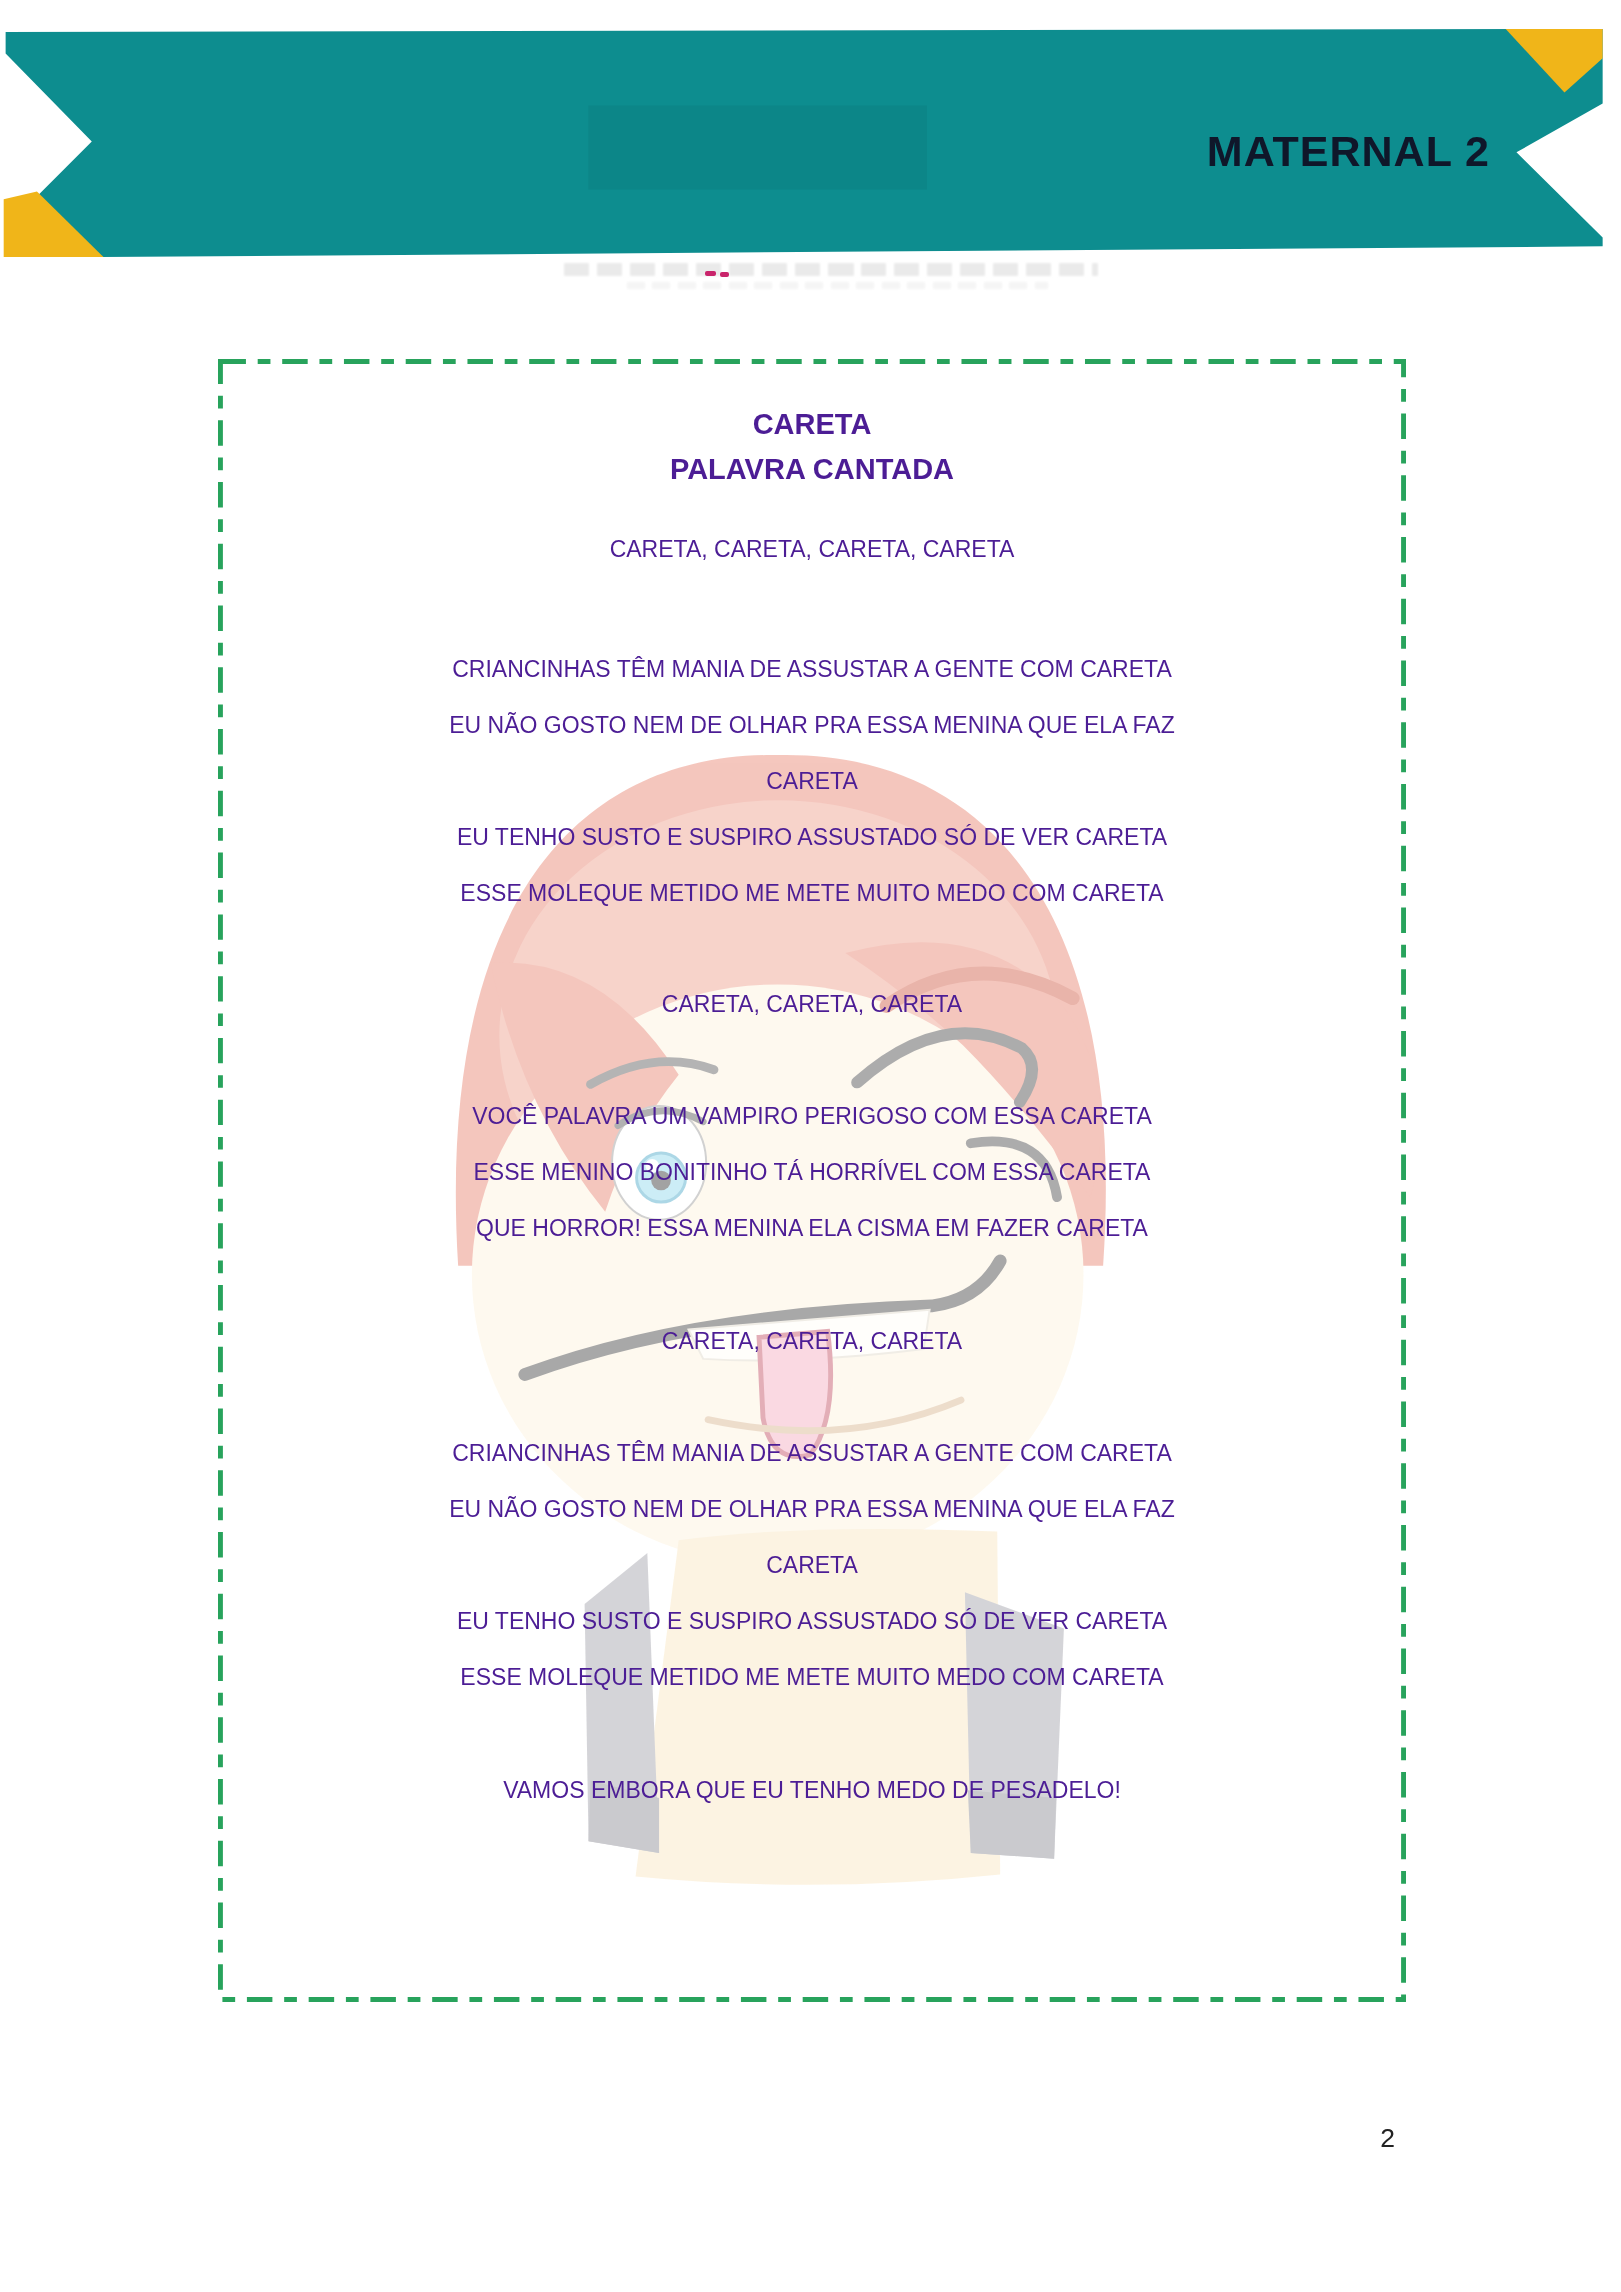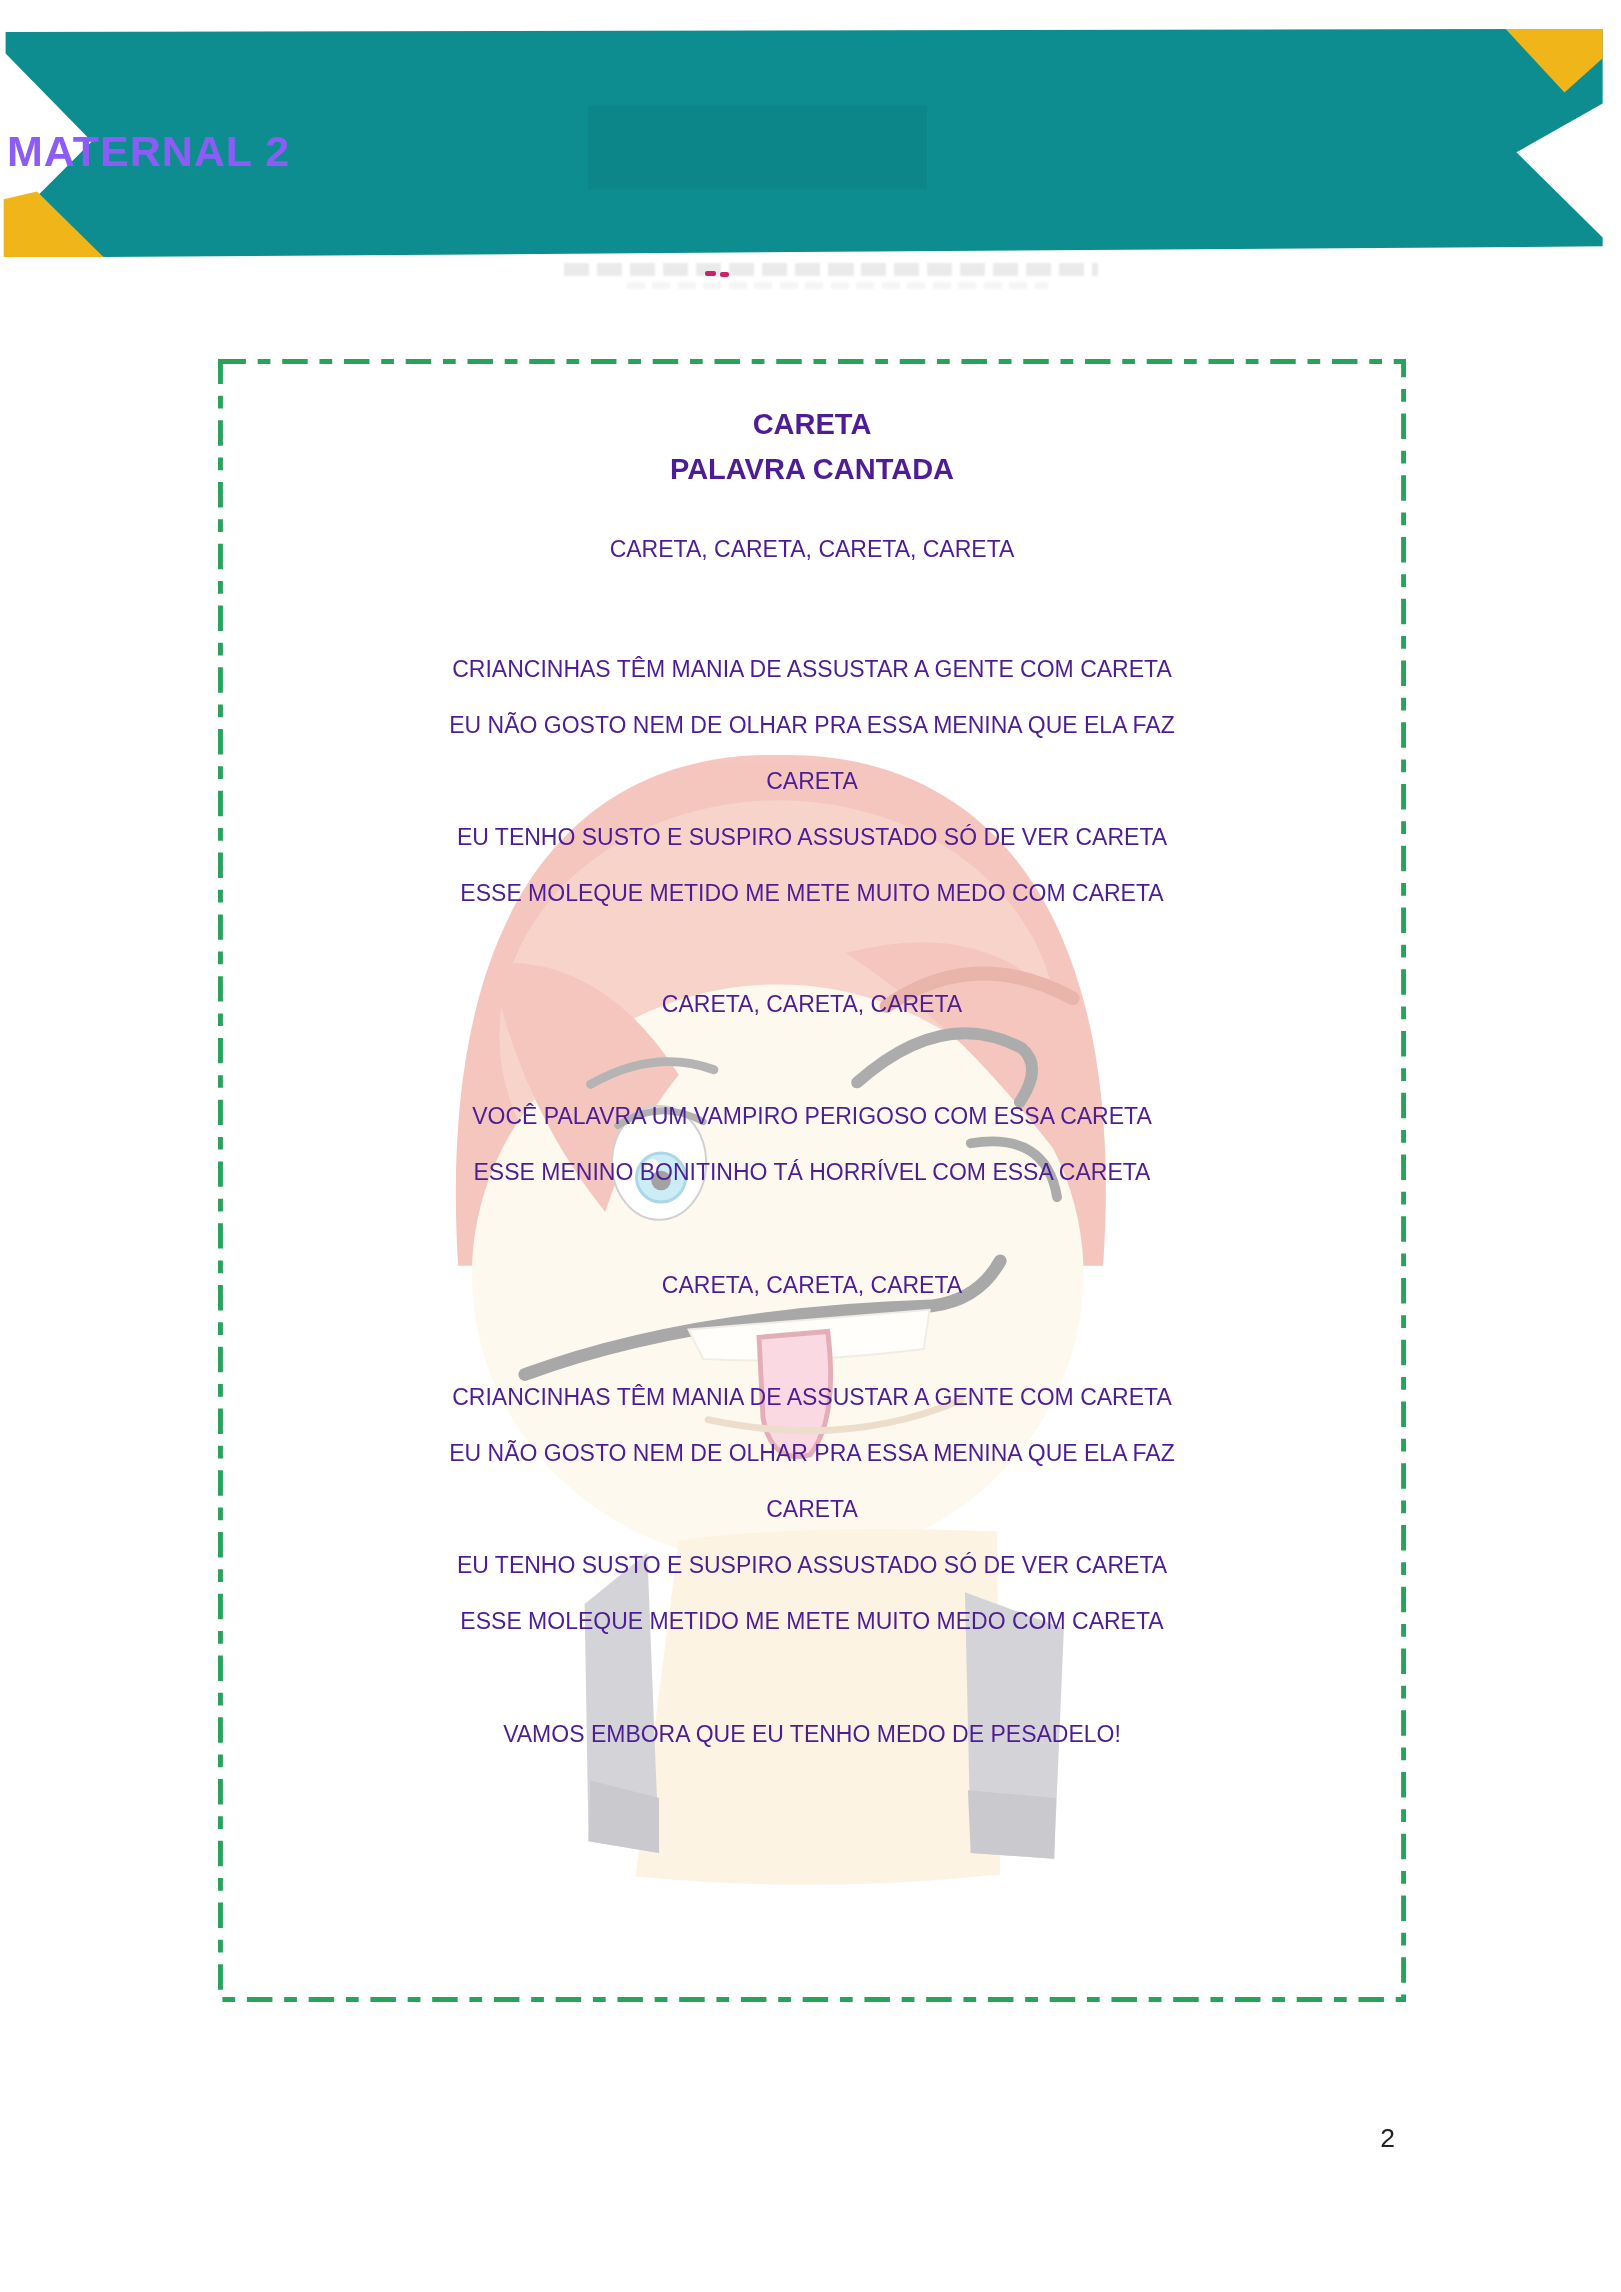--- a/index.html
+++ b/index.html
@@ -4,22 +4,22 @@
 <style>
   html,body{margin:0;padding:0;}
   body{
     width:1621px;height:2293px;position:relative;background:#ffffff;
     font-family:"Liberation Sans", sans-serif;overflow:hidden;
   }
   
   .banner{position:absolute;left:0;top:0;width:1621px;height:284px;}
   .banner svg{position:absolute;left:0;top:27.4px;}
   .banner-title{
-    position:absolute;left:7px;top:123px;width:1474px;height:57px;
-    text-align:left;line-height:57px;color:#8b5cf6;
+    position:absolute;left:16px;top:123px;width:1474px;height:57px;
+    text-align:right;line-height:57px;color:#0f172a;
     font-size:43px;font-weight:bold;letter-spacing:1px;
   }
   
   .ghost-line{
     position:absolute;left:564px;top:263px;width:534px;height:12.7px;
     background:repeating-linear-gradient(90deg,#d7d7d7 0 25.5px,transparent 25.5px 33px);
     opacity:.5;filter:blur(1px);
   }
   .ghost-line2{
     position:absolute;left:627px;top:282px;width:421px;height:6.9px;
@@ -118,20 +118,21 @@
         <div class="line">CARETA</div>
         <div class="line">EU TENHO SUSTO E SUSPIRO ASSUSTADO SÓ DE VER CARETA</div>
         <div class="line">ESSE MOLEQUE METIDO ME METE MUITO MEDO COM CARETA</div>
       </div>
       <div class="stanza verse" style="margin-top: 55px;">
         <div class="line">CARETA, CARETA, CARETA</div>
       </div>
       <div class="stanza verse" style="margin-top: 56px;">
         <div class="line">VOCÊ PALAVRA UM VAMPIRO PERIGOSO COM ESSA CARETA</div>
         <div class="line">ESSE MENINO BONITINHO TÁ HORRÍVEL COM ESSA CARETA</div>
+        <div class="line">QUE HORROR! ESSA MENINA ELA CISMA EM FAZER CARETA</div>
       </div>
       <div class="stanza verse" style="margin-top: 57px;">
         <div class="line">CARETA, CARETA, CARETA</div>
       </div>
       <div class="stanza verse" style="margin-top: 56px;">
         <div class="line">CRIANCINHAS TÊM MANIA DE ASSUSTAR A GENTE COM CARETA</div>
         <div class="line">EU NÃO GOSTO NEM DE OLHAR PRA ESSA MENINA QUE ELA FAZ</div>
         <div class="line">CARETA</div>
         <div class="line">EU TENHO SUSTO E SUSPIRO ASSUSTADO SÓ DE VER CARETA</div>
         <div class="line">ESSE MOLEQUE METIDO ME METE MUITO MEDO COM CARETA</div>

